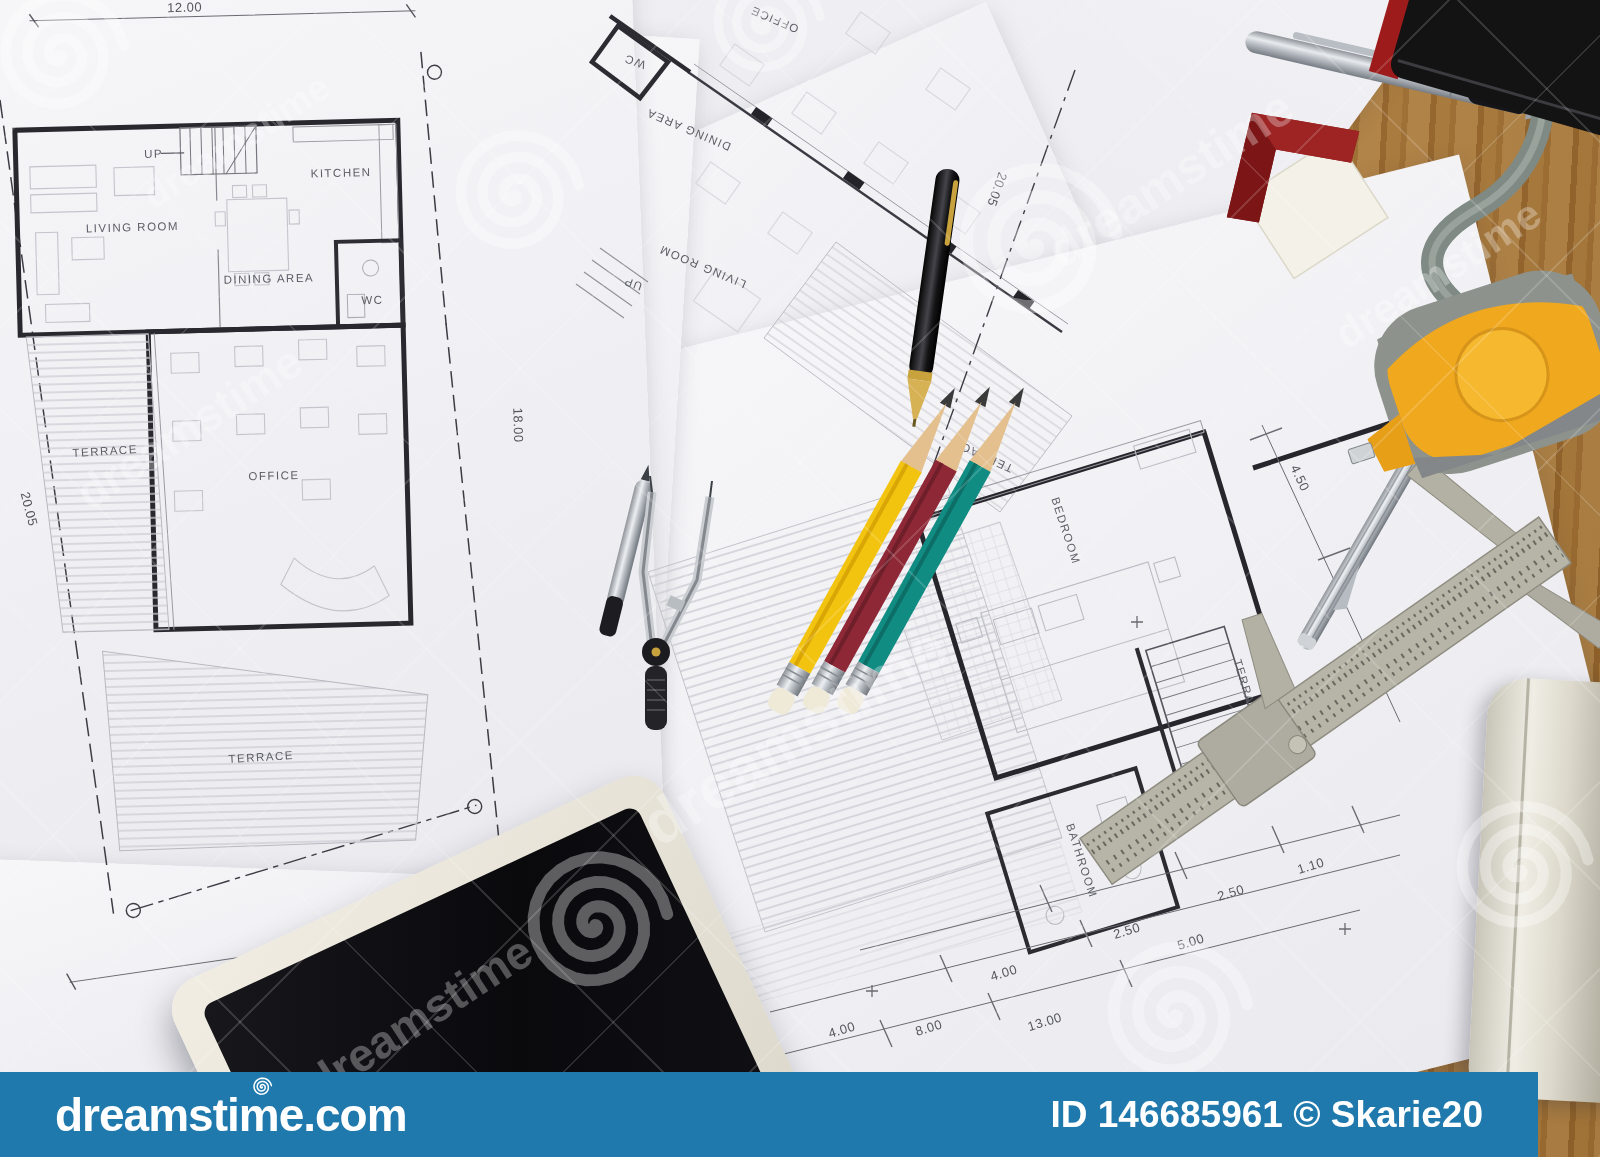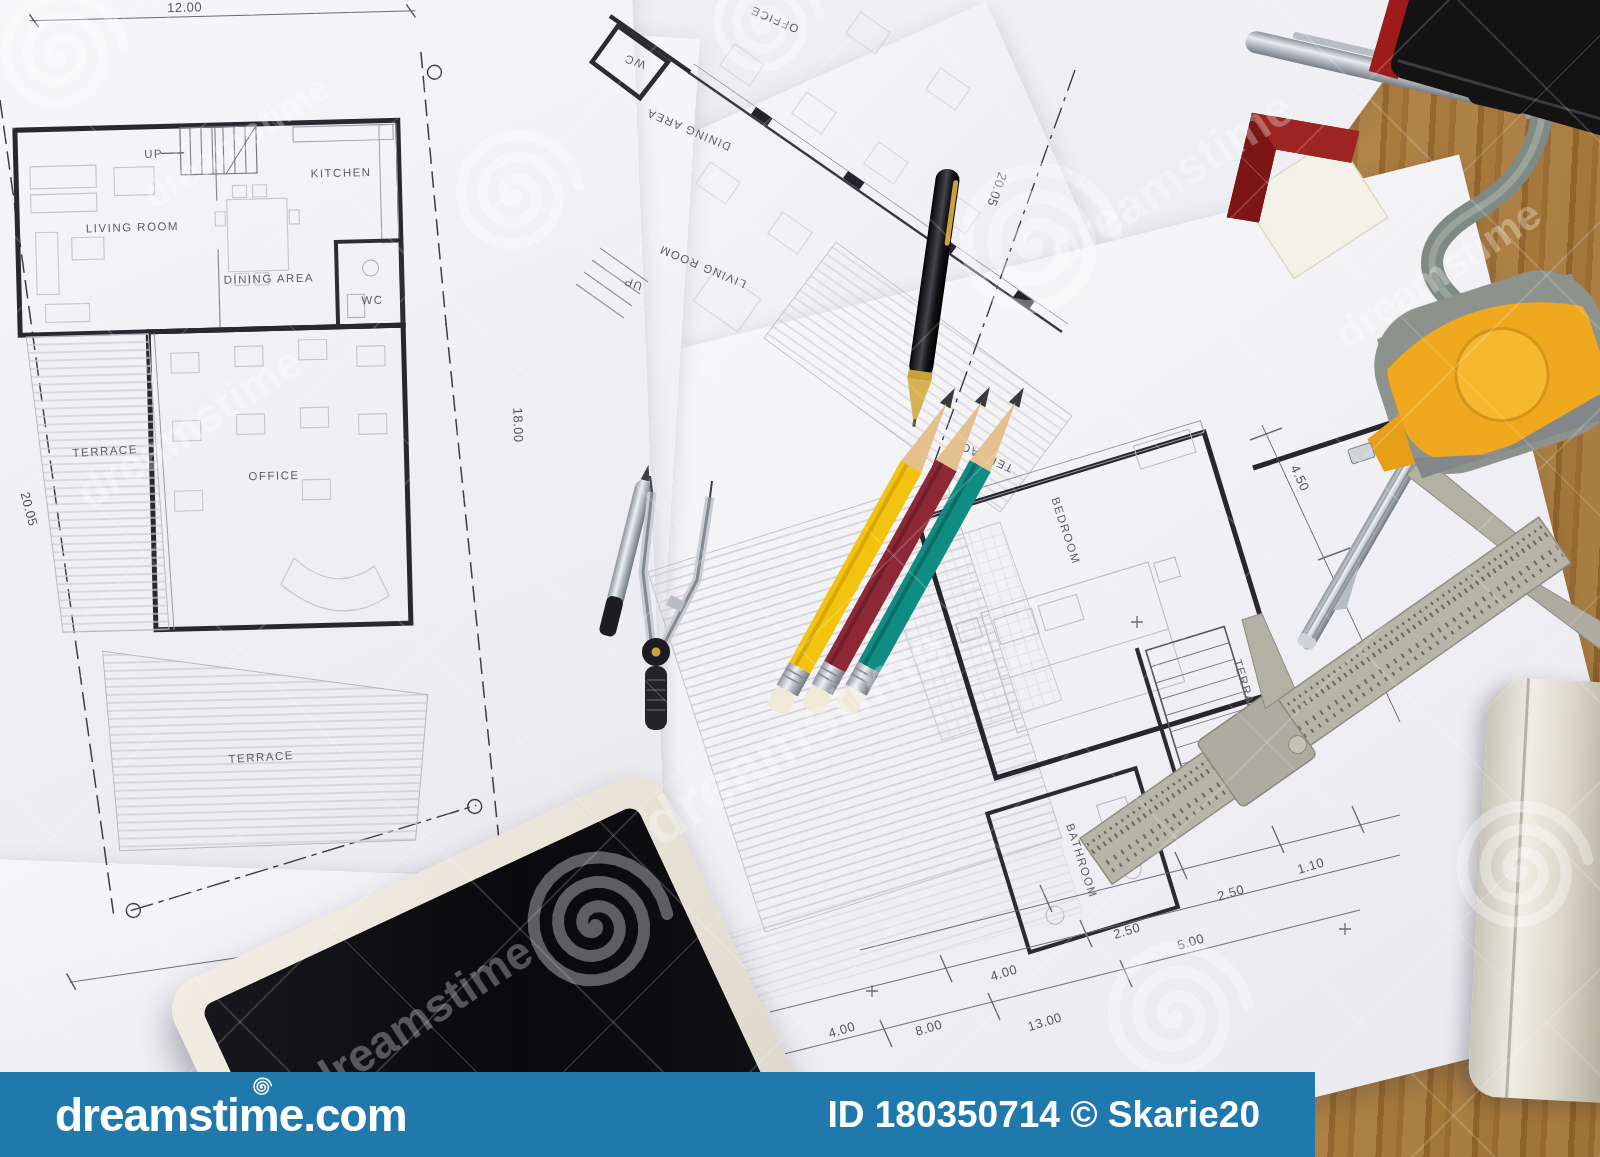--- a/index.html
+++ b/index.html
@@ -23,21 +23,21 @@
     border-radius:40px 0 0 30px;
     background:linear-gradient(90deg,#c8c5b8 0%,#efede4 30%,#ddd9cc 55%,#b7b4a6 85%,#a5a294 100%);
     box-shadow:-8px 6px 18px rgba(50,50,60,.3);}
   .roll .crease{position:absolute;left:38px;top:0;width:3px;height:100%;background:rgba(120,115,95,.45);}
   .wm-overlay{position:absolute;left:0;top:0;width:1600px;height:1157px;pointer-events:none;
     background:
       repeating-linear-gradient(45deg, rgba(255,255,255,.15) 0 2px, transparent 2px 132px),
       repeating-linear-gradient(-45deg, rgba(255,255,255,.15) 0 2px, transparent 2px 132px);}
   .wm-text{position:absolute;color:rgba(255,255,255,.30);font-weight:700;transform:rotate(-33deg);white-space:nowrap;}
   .spiral{position:absolute;color:rgba(255,255,255,.34);}
-  .credit-bar{position:absolute;left:0;top:1072px;width:1315px;height:85px;background:#1f79ad;
+  .credit-bar{position:absolute;left:0;top:1072px;width:1538px;height:85px;background:#1f79ad;
     display:flex;align-items:center;justify-content:space-between;color:#fff;}
   .dt-logo{position:relative;margin-left:55px;font-size:46px;font-weight:700;letter-spacing:-1px;}
   .dt-logo .spiral{color:#fff;left:196px;top:-12px;}
   .credit-text{margin-right:55px;font-size:37px;font-weight:700;}
 </style>
 </head>
 <body>
 
 <div id="stage">
 
@@ -439,16 +439,16 @@
     <span class="wm-text" style="left:130px;top:120px;font-size:38px;">dreamstime</span>
   </div>
 
   <div class="credit-bar">
     <div class="dt-logo">
       <span>dreamstime.com</span>
       <svg class="spiral" style="width:22px;height:22px;position:absolute;" viewBox="-50 -50 100 100">
           <path d="M0,0 L0.0,0.0 L0.5,0.1 L0.9,0.4 L1.2,0.9 L1.3,1.6 L1.1,2.3 L0.8,2.9 L0.1,3.5 L-0.8,4.0 L-1.8,4.2 L-3.0,4.1 L-4.2,3.7 L-5.3,2.9 L-6.3,1.8 L-7.1,0.4 L-7.5,-1.2 L-7.5,-3.0 L-7.1,-4.8 L-6.2,-6.6 L-4.9,-8.3 L-3.1,-9.6 L-1.0,-10.6 L1.4,-11.0 L4.0,-10.9 L6.5,-10.2 L9.0,-8.9 L11.1,-7.0 L12.9,-4.6 L14.1,-1.7 L14.6,1.4 L14.4,4.7 L13.5,8.0 L11.8,11.1 L9.3,13.8 L6.3,16.0 L2.7,17.5 L-1.2,18.2 L-5.3,18.0 L-9.3,16.8 L-13.1,14.8 L-16.4,11.8 L-19.1,8.2 L-20.9,3.9 L-21.7,-0.8 L-21.5,-5.6 L-20.2,-10.4 L-17.9,-14.9 L-14.5,-18.9 L-10.2,-22.0 L-5.3,-24.2 L0.1,-25.3 L5.7,-25.2 L11.3,-23.8 L16.5,-21.1 L21.1,-17.3 L24.9,-12.5 L27.5,-6.9 L28.8,-0.8 L28.8,5.6 L27.3,12.0 L24.5,18.0 L20.3,23.3 L15.0,27.6 L8.7,30.7 L1.9,32.3 L-5.3,32.5 L-12.5,31.0 L-19.2,27.9 L-25.2,23.4 L-30.2,17.6 L-33.8,10.7 L-35.8,3.2 L-36.1,-4.8 L-34.7,-12.7 L-31.5,-20.3 L-26.7,-27.0 L-20.4,-32.6 L-12.9,-36.7 L-4.7,-39.2 L4.0,-39.8 L12.8,-38.4 L21.1,-35.1 L28.6,-30.0 L34.9,-23.4 L39.6,-15.4 L42.5,-6.4" fill="none" stroke="currentColor" stroke-width="7" stroke-linecap="round"></path>
         </svg>
     </div>
-    <div class="credit-text">ID 180350714 © Skarie20</div>
+    <div class="credit-text">ID 146685961 © Skarie20</div>
   </div>
 
 </div>
 
 </body></html>

